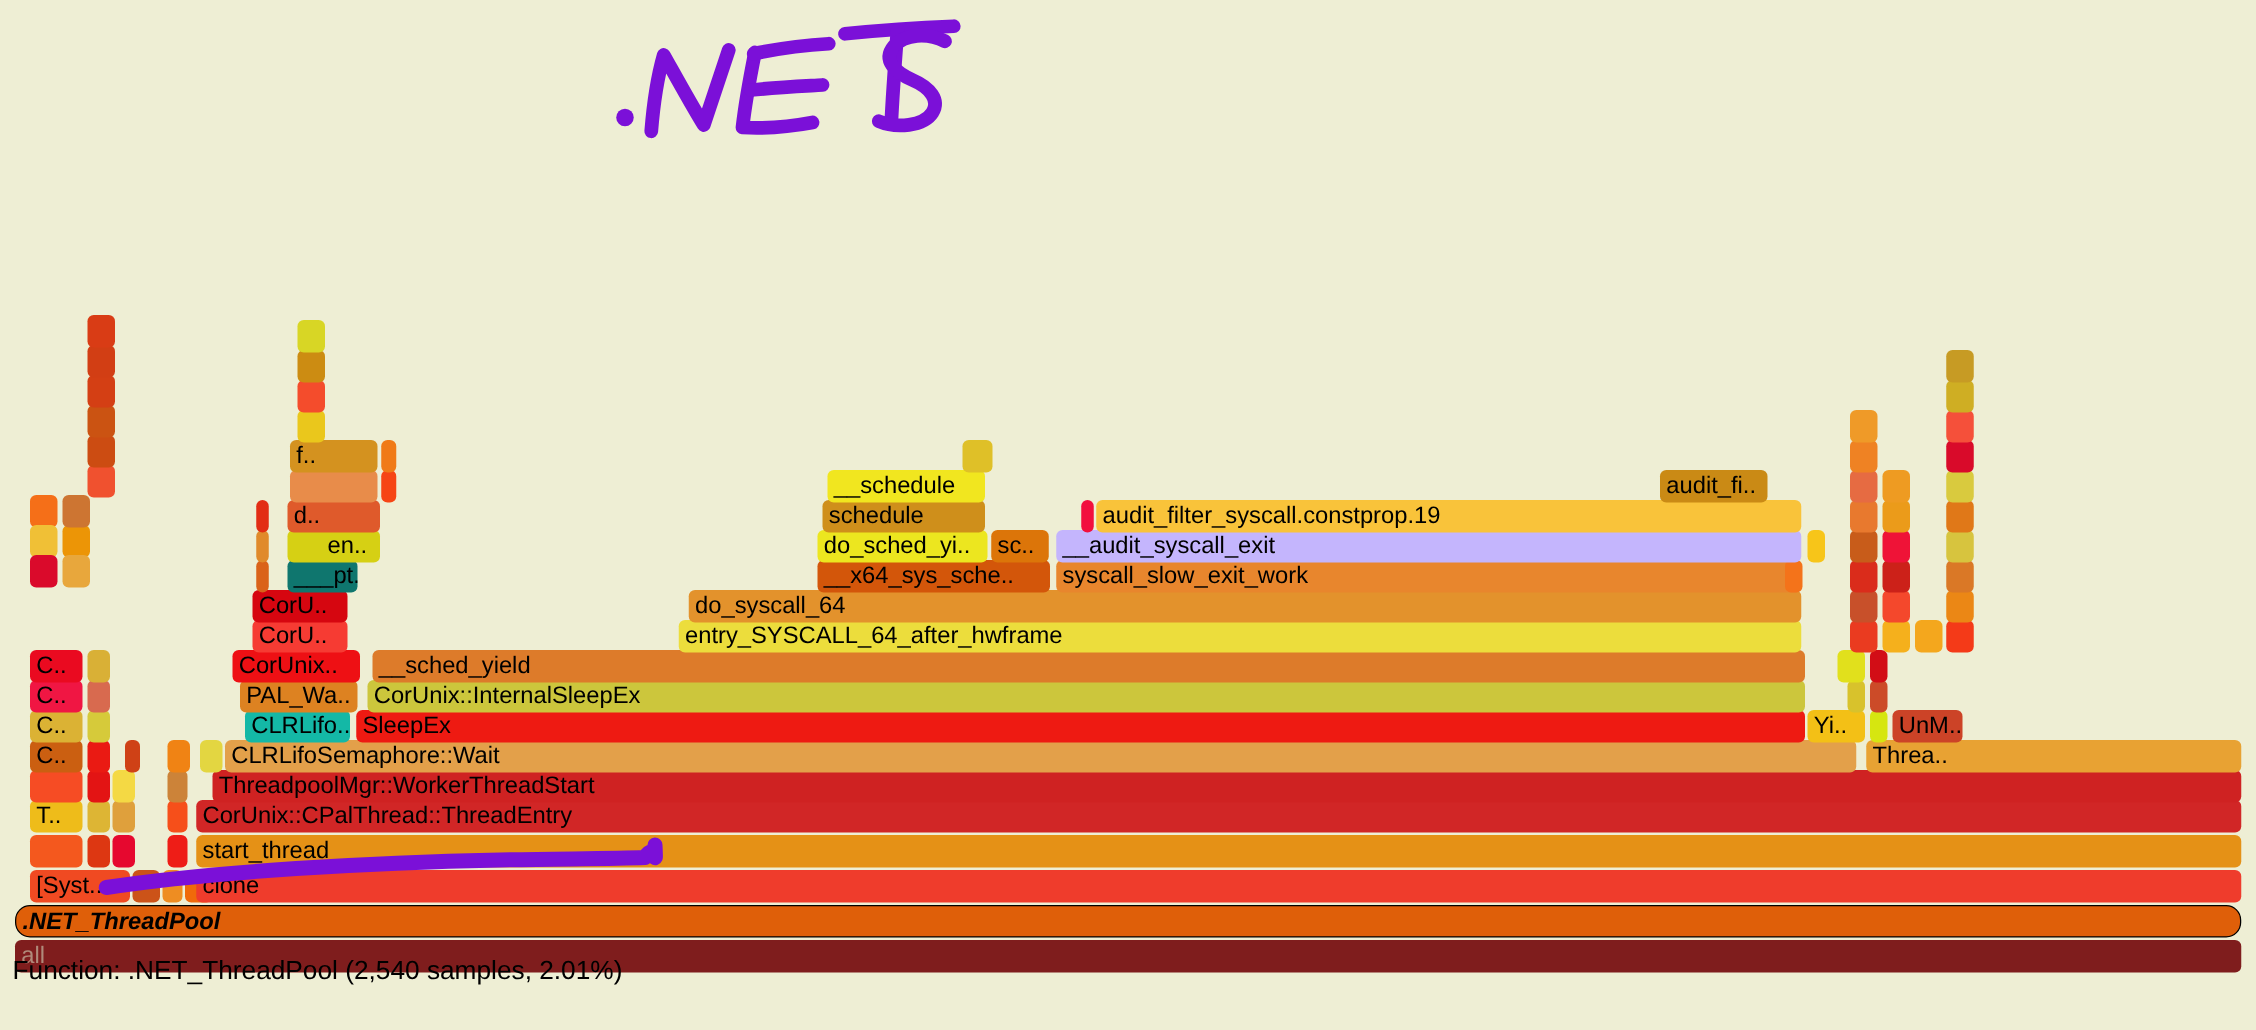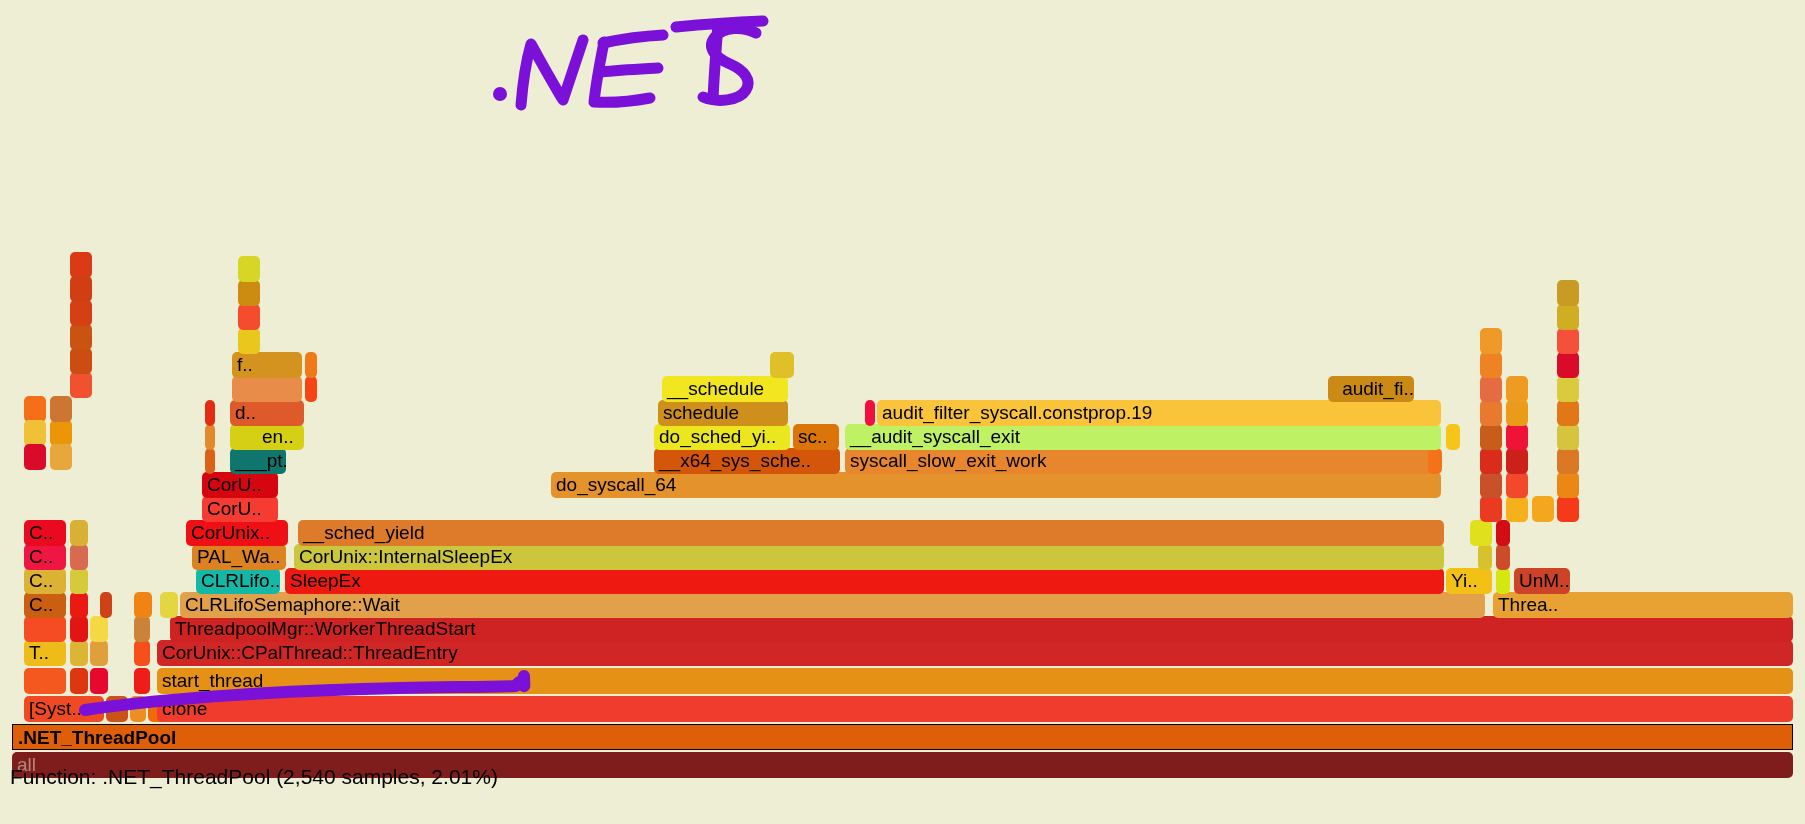--- a/index.html
+++ b/index.html
@@ -22,21 +22,22 @@
     overflow:hidden;
     white-space:nowrap;
     font-size:19px;
     line-height:26px;
     color:#000;
     padding-left:5px;
     cursor:pointer;
   }
   .frame.hi{
     border:1px solid #000;
-    border-radius:0;
+    border-radius:12px;
+    font-style:italic;
   }
   .frame.muted{color:#b08a7a;}
 
   
   #status{
     position:absolute;
     left:10px;
     top:765px;
     font-size:21px;
     color:#000;
@@ -103,20 +104,21 @@
     <div class="frame" style="left: 298px; top: 520px; width: 1146px; background: rgb(221, 123, 42);"><span>__sched_yield</span></div>
     <div class="frame" style="left: 1470px; top: 520px; width: 22px; background: rgb(225, 224, 28);"></div>
     <div class="frame" style="left: 1496px; top: 520px; width: 14px; background: rgb(210, 13, 22);"></div>
     <div class="frame" style="left: 24px; top: 396px; width: 22px; background: rgb(245, 111, 24);"></div>
     <div class="frame" style="left: 24px; top: 420px; width: 22px; background: rgb(240, 192, 54);"></div>
     <div class="frame" style="left: 24px; top: 444px; width: 22px; background: rgb(218, 10, 43);"></div>
     <div class="frame" style="left: 50px; top: 420px; width: 22px; background: rgb(236, 149, 6);"></div>
     <div class="frame" style="left: 50px; top: 444px; width: 22px; background: rgb(232, 167, 60);"></div>
     <div class="frame" style="left: 50px; top: 396px; width: 22px; background: rgb(205, 117, 50);"></div>
     <div class="frame" style="left: 202px; top: 496px; width: 76px; background: rgb(246, 59, 51);"><span>CorU..</span></div>
+    <div class="frame" style="left: 543px; top: 496px; width: 898px; background: rgb(236, 221, 60);"><span>entry_SYSCALL_64_after_hwframe</span></div>
     <div class="frame" style="left: 1480px; top: 496px; width: 22px; background: rgb(234, 59, 32);"></div>
     <div class="frame" style="left: 1506px; top: 496px; width: 22px; background: rgb(245, 176, 28);"></div>
     <div class="frame" style="left: 1532px; top: 496px; width: 22px; background: rgb(244, 167, 29);"></div>
     <div class="frame" style="left: 1557px; top: 496px; width: 22px; background: rgb(244, 58, 24);"></div>
     <div class="frame" style="left: 202px; top: 472px; width: 76px; background: rgb(214, 6, 16);"><span>CorU..</span></div>
     <div class="frame" style="left: 551px; top: 472px; width: 890px; background: rgb(227, 146, 44);"><span>do_syscall_64</span></div>
     <div class="frame" style="left: 1480px; top: 472px; width: 22px; background: rgb(200, 80, 42);"></div>
     <div class="frame" style="left: 1506px; top: 472px; width: 22px; background: rgb(244, 72, 44);"></div>
     <div class="frame" style="left: 1557px; top: 472px; width: 22px; background: rgb(235, 135, 21);"></div>
     <div class="frame" style="left: 230px; top: 448px; width: 56px; background: #0f766e;"><span>___pt..</span></div>
@@ -124,37 +126,37 @@
     <div class="frame" style="left: 654px; top: 448px; width: 186px; background: rgb(211, 86, 10);"><span>__x64_sys_sche..</span></div>
     <div class="frame" style="left: 845px; top: 448px; width: 596px; background: rgb(232, 134, 45);"><span>syscall_slow_exit_work</span></div>
     <div class="frame" style="left: 1428px; top: 448px; width: 14px; background: rgb(244, 115, 26);"></div>
     <div class="frame" style="left: 1480px; top: 448px; width: 22px; background: rgb(218, 44, 27);"></div>
     <div class="frame" style="left: 1506px; top: 448px; width: 22px; background: rgb(204, 33, 25);"></div>
     <div class="frame" style="left: 1557px; top: 448px; width: 22px; background: rgb(218, 120, 38);"></div>
     <div class="frame" style="left: 230px; top: 424px; width: 74px; background: rgb(214, 208, 20); padding-left: 32px;"><span>en..</span></div>
     <div class="frame" style="left: 205px; top: 424px; width: 10px; background: rgb(224, 138, 43);"></div>
     <div class="frame" style="left: 654px; top: 424px; width: 136px; background: rgb(236, 230, 31);"><span>do_sched_yi..</span></div>
     <div class="frame" style="left: 793px; top: 424px; width: 46px; background: rgb(220, 117, 9);"><span>sc..</span></div>
-    <div class="frame" style="left: 845px; top: 424px; width: 596px; background: #bef264;"><span>__audit_syscall_exit</span></div>
+    <div class="frame" style="left: 845px; top: 424px; width: 596px; background: #c4b5fd;"><span>__audit_syscall_exit</span></div>
     <div class="frame" style="left: 1446px; top: 424px; width: 14px; background: rgb(247, 197, 25);"></div>
     <div class="frame" style="left: 1480px; top: 424px; width: 22px; background: rgb(200, 92, 26);"></div>
     <div class="frame" style="left: 1506px; top: 424px; width: 22px; background: rgb(239, 19, 55);"></div>
     <div class="frame" style="left: 1557px; top: 424px; width: 22px; background: rgb(215, 196, 62);"></div>
     <div class="frame" style="left: 230px; top: 400px; width: 74px; background: rgb(223, 90, 43);"><span>d..</span></div>
     <div class="frame" style="left: 205px; top: 400px; width: 10px; background: rgb(226, 45, 20);"></div>
     <div class="frame" style="left: 658px; top: 400px; width: 130px; background: rgb(207, 143, 27);"><span>schedule</span></div>
     <div class="frame" style="left: 865px; top: 400px; width: 10px; background: rgb(242, 15, 62);"></div>
     <div class="frame" style="left: 877px; top: 400px; width: 564px; background: rgb(249, 195, 58);"><span>audit_filter_syscall.constprop.19</span></div>
     <div class="frame" style="left: 1480px; top: 400px; width: 22px; background: rgb(232, 121, 46);"></div>
     <div class="frame" style="left: 1506px; top: 400px; width: 22px; background: rgb(235, 155, 26);"></div>
     <div class="frame" style="left: 1557px; top: 400px; width: 22px; background: rgb(224, 120, 24);"></div>
     <div class="frame" style="left: 232px; top: 376px; width: 70px; background: rgb(232, 140, 74);"></div>
     <div class="frame" style="left: 305px; top: 376px; width: 12px; background: rgb(246, 69, 21);"></div>
     <div class="frame" style="left: 662px; top: 376px; width: 126px; background: rgb(241, 230, 31);"><span>__schedule</span></div>
-    <div class="frame" style="left: 1328px; top: 376px; width: 86px; background: rgb(202, 138, 21); text-align: right;"><span>audit_fi..</span></div>
+    <div class="frame" style="left: 1328px; top: 376px; width: 86px; background: rgb(202, 138, 21);"><span>audit_fi..</span></div>
     <div class="frame" style="left: 1480px; top: 376px; width: 22px; background: rgb(230, 107, 66);"></div>
     <div class="frame" style="left: 1506px; top: 376px; width: 22px; background: rgb(238, 155, 34);"></div>
     <div class="frame" style="left: 1557px; top: 376px; width: 22px; background: rgb(217, 202, 62);"></div>
     <div class="frame" style="left: 232px; top: 352px; width: 70px; background: rgb(212, 146, 31);"><span>f..</span></div>
     <div class="frame" style="left: 305px; top: 352px; width: 12px; background: rgb(240, 122, 23);"></div>
     <div class="frame" style="left: 770px; top: 352px; width: 24px; background: rgb(223, 192, 40);"></div>
     <div class="frame" style="left: 1480px; top: 352px; width: 22px; background: rgb(239, 130, 35);"></div>
     <div class="frame" style="left: 1557px; top: 352px; width: 22px; background: rgb(217, 10, 42);"></div>
     <div class="frame" style="left: 238px; top: 328px; width: 22px; background: rgb(234, 199, 28);"></div>
     <div class="frame" style="left: 1480px; top: 328px; width: 22px; background: rgb(239, 154, 40);"></div>

